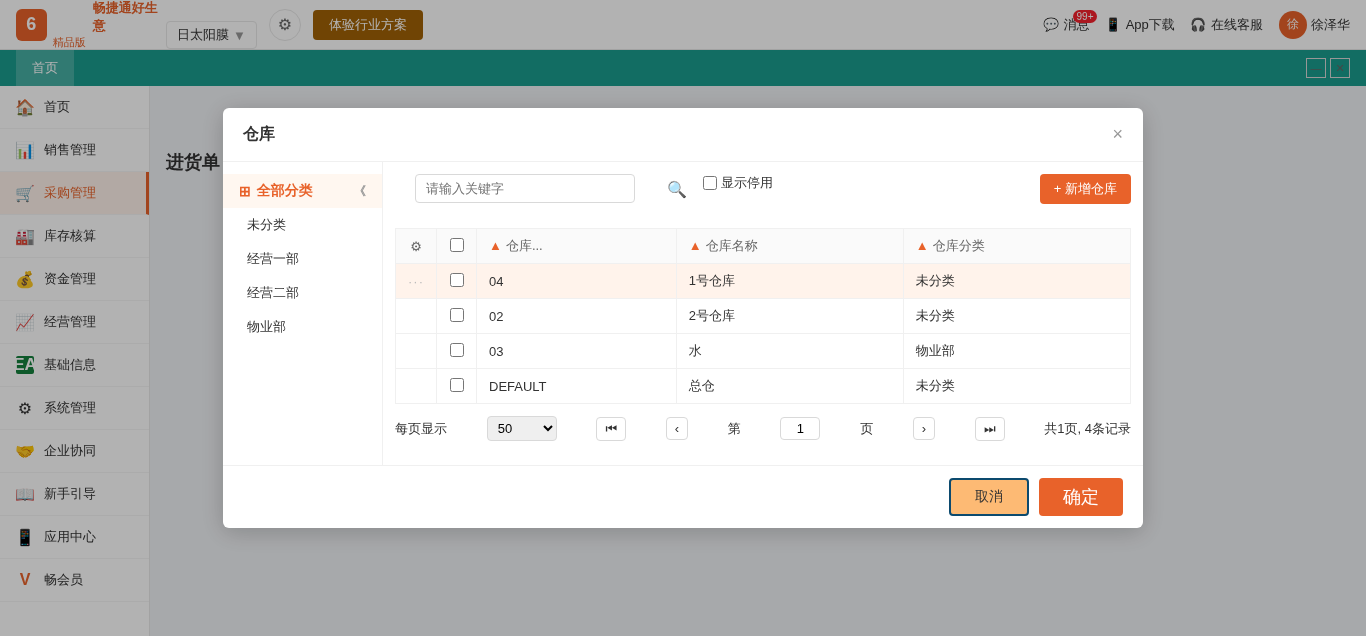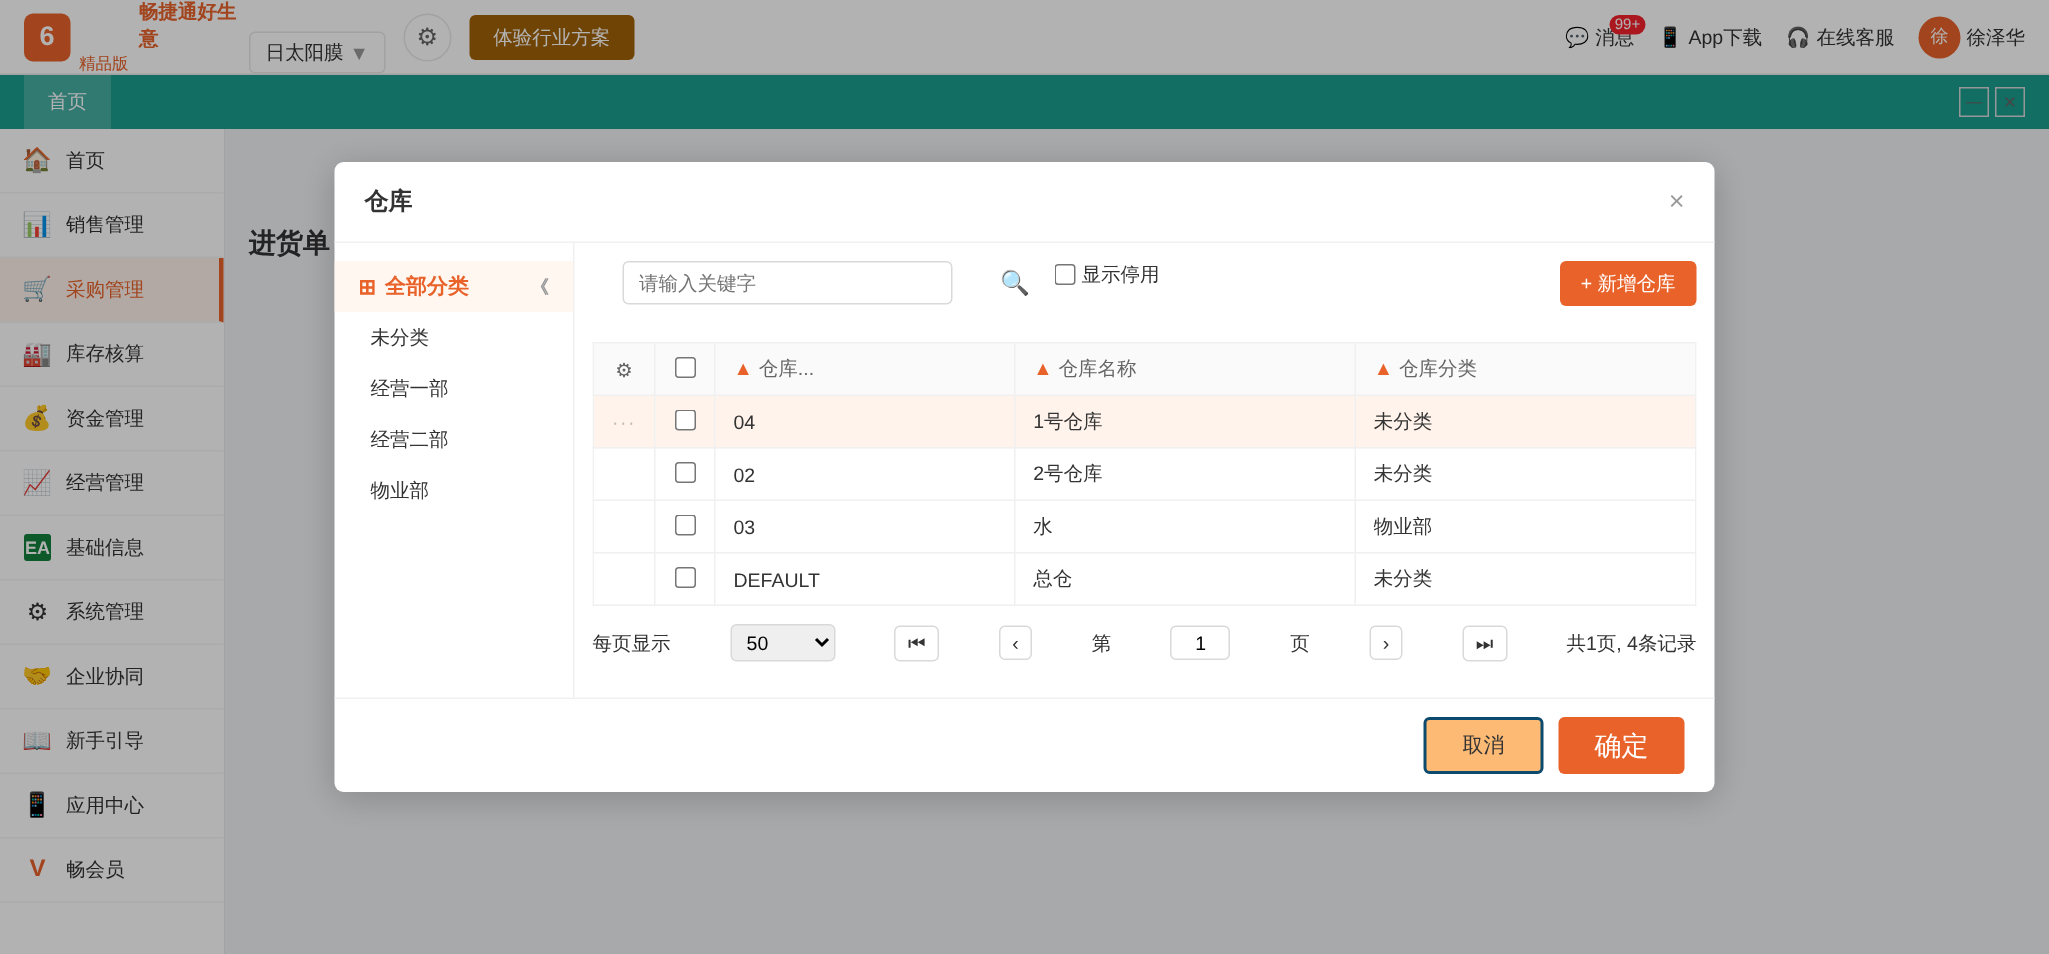--- a/index.html
+++ b/index.html
@@ -282,21 +282,21 @@
     </div>
     <div class="sidebar-item">
       <span class="sidebar-icon">💰</span>
       <span>资金管理</span>
     </div>
     <div class="sidebar-item">
       <span class="sidebar-icon">📈</span>
       <span>经营管理</span>
     </div>
     <div class="sidebar-item">
-      <span class="sidebar-icon" style="font-size:12px;font-weight:bold;background:#15803d;color:#fff;border-radius:2px;padding:1px 3px;">EA</span>
+      <span class="sidebar-icon" style="font-size:17px;font-weight:bold;background:#15803d;color:#fff;border-radius:2px;padding:1px 3px;">EA</span>
       <span>基础信息</span>
     </div>
     <div class="sidebar-item">
       <span class="sidebar-icon">⚙</span>
       <span>系统管理</span>
     </div>
     <div class="sidebar-item">
       <span class="sidebar-icon">🤝</span>
       <span>企业协同</span>
     </div>

